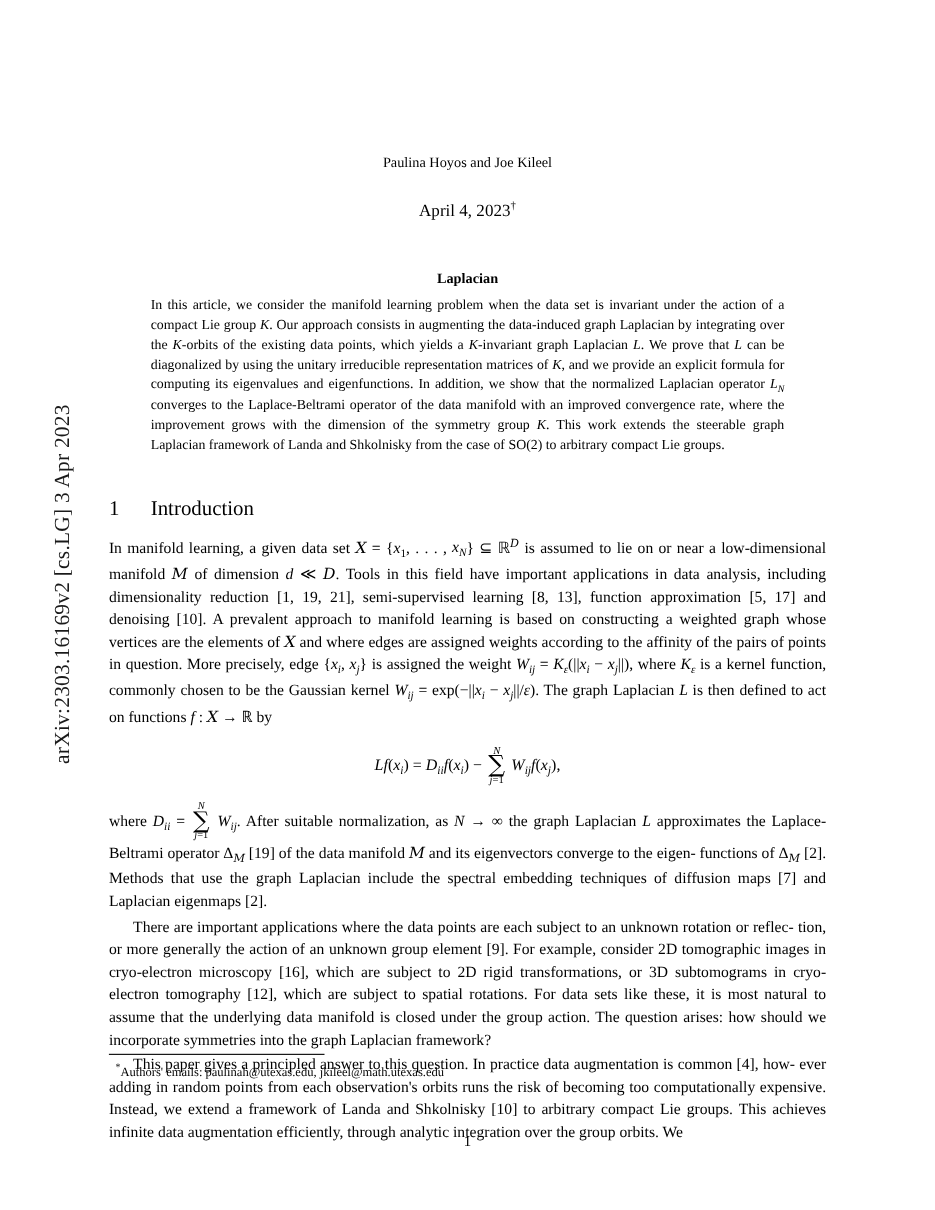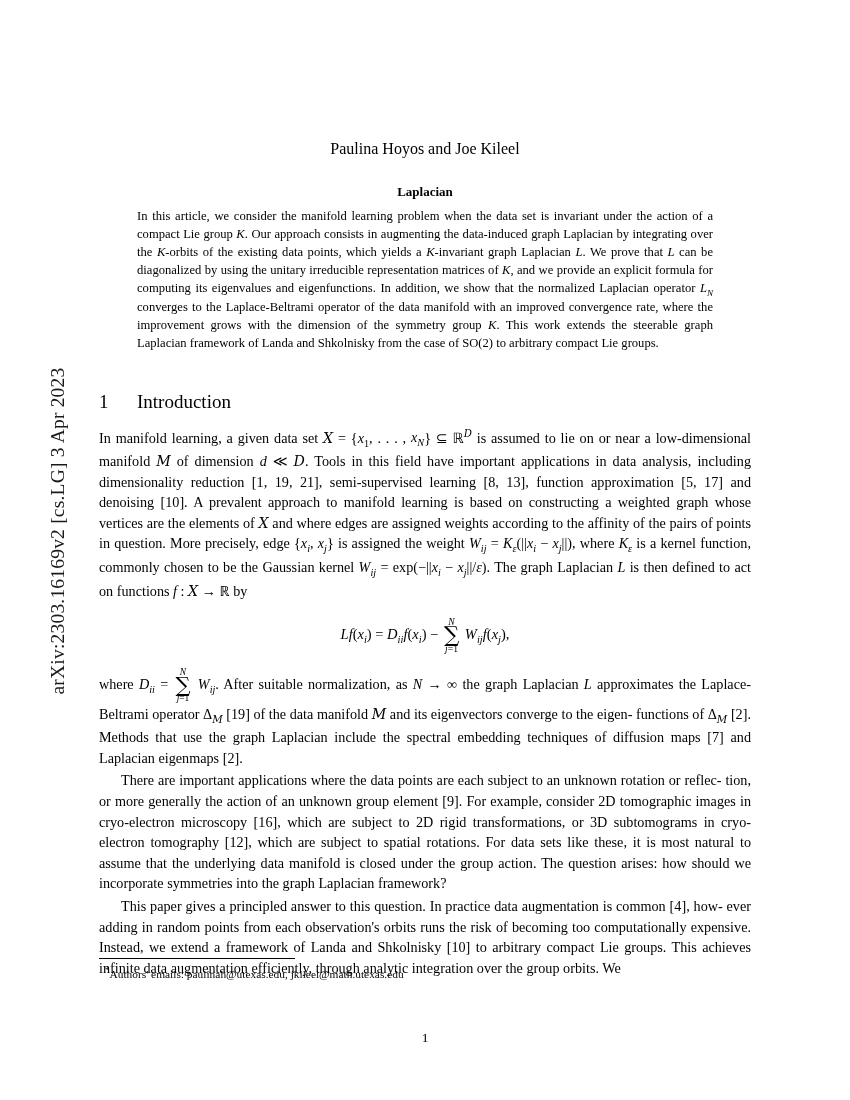--- a/index.html
+++ b/index.html
@@ -42,21 +42,21 @@
   }
   .title {
     text-align: center;
     font-size: 23.5px;
     letter-spacing: 0.2px;
     margin: 0 0 26px 0;
     font-weight: normal;
   }
   .authors {
     text-align: center;
-    font-size: 16px;
+    font-size: 13px;
     margin: 0 0 26px 0;
   }
   .date {
     text-align: center;
     font-size: 15.5px;
     margin: 0 0 44px 0;
   }
   .date sup { font-size: 10px; }
   .abstract-head {
     text-align: center;
@@ -135,20 +135,23 @@
 
 <div class="page">
 
   <div class="arxiv-stamp">arXiv:2303.16169v2  [cs.LG]  3 Apr 2023</div>
 
   <div class="content">
 
 
     <div class="authors">Paulina Hoyos and Joe Kileel</div>
 
+    <div class="date">
+      <span>April 4, 2023</span><sup>†</sup>
+    </div>
 
     <div class="abstract-head">Laplacian</div>
 
     <div class="abstract-body">
       In this article, we consider the manifold learning problem when the data set is invariant under the action
       of a compact Lie group <span class="mathvar">K</span>. Our approach consists in augmenting the data-induced graph Laplacian by
       integrating over the <span class="mathvar">K</span>-orbits of the existing data points, which yields a <span class="mathvar">K</span>-invariant graph Laplacian
       <span class="mathvar">L</span>. We prove that <span class="mathvar">L</span> can be diagonalized by using the unitary irreducible representation matrices of
       <span class="mathvar">K</span>, and we provide an explicit formula for computing its eigenvalues and eigenfunctions. In addition,
       we show that the normalized Laplacian operator <span class="mathvar">L<sub>N</sub></span> converges to the Laplace-Beltrami operator of the

